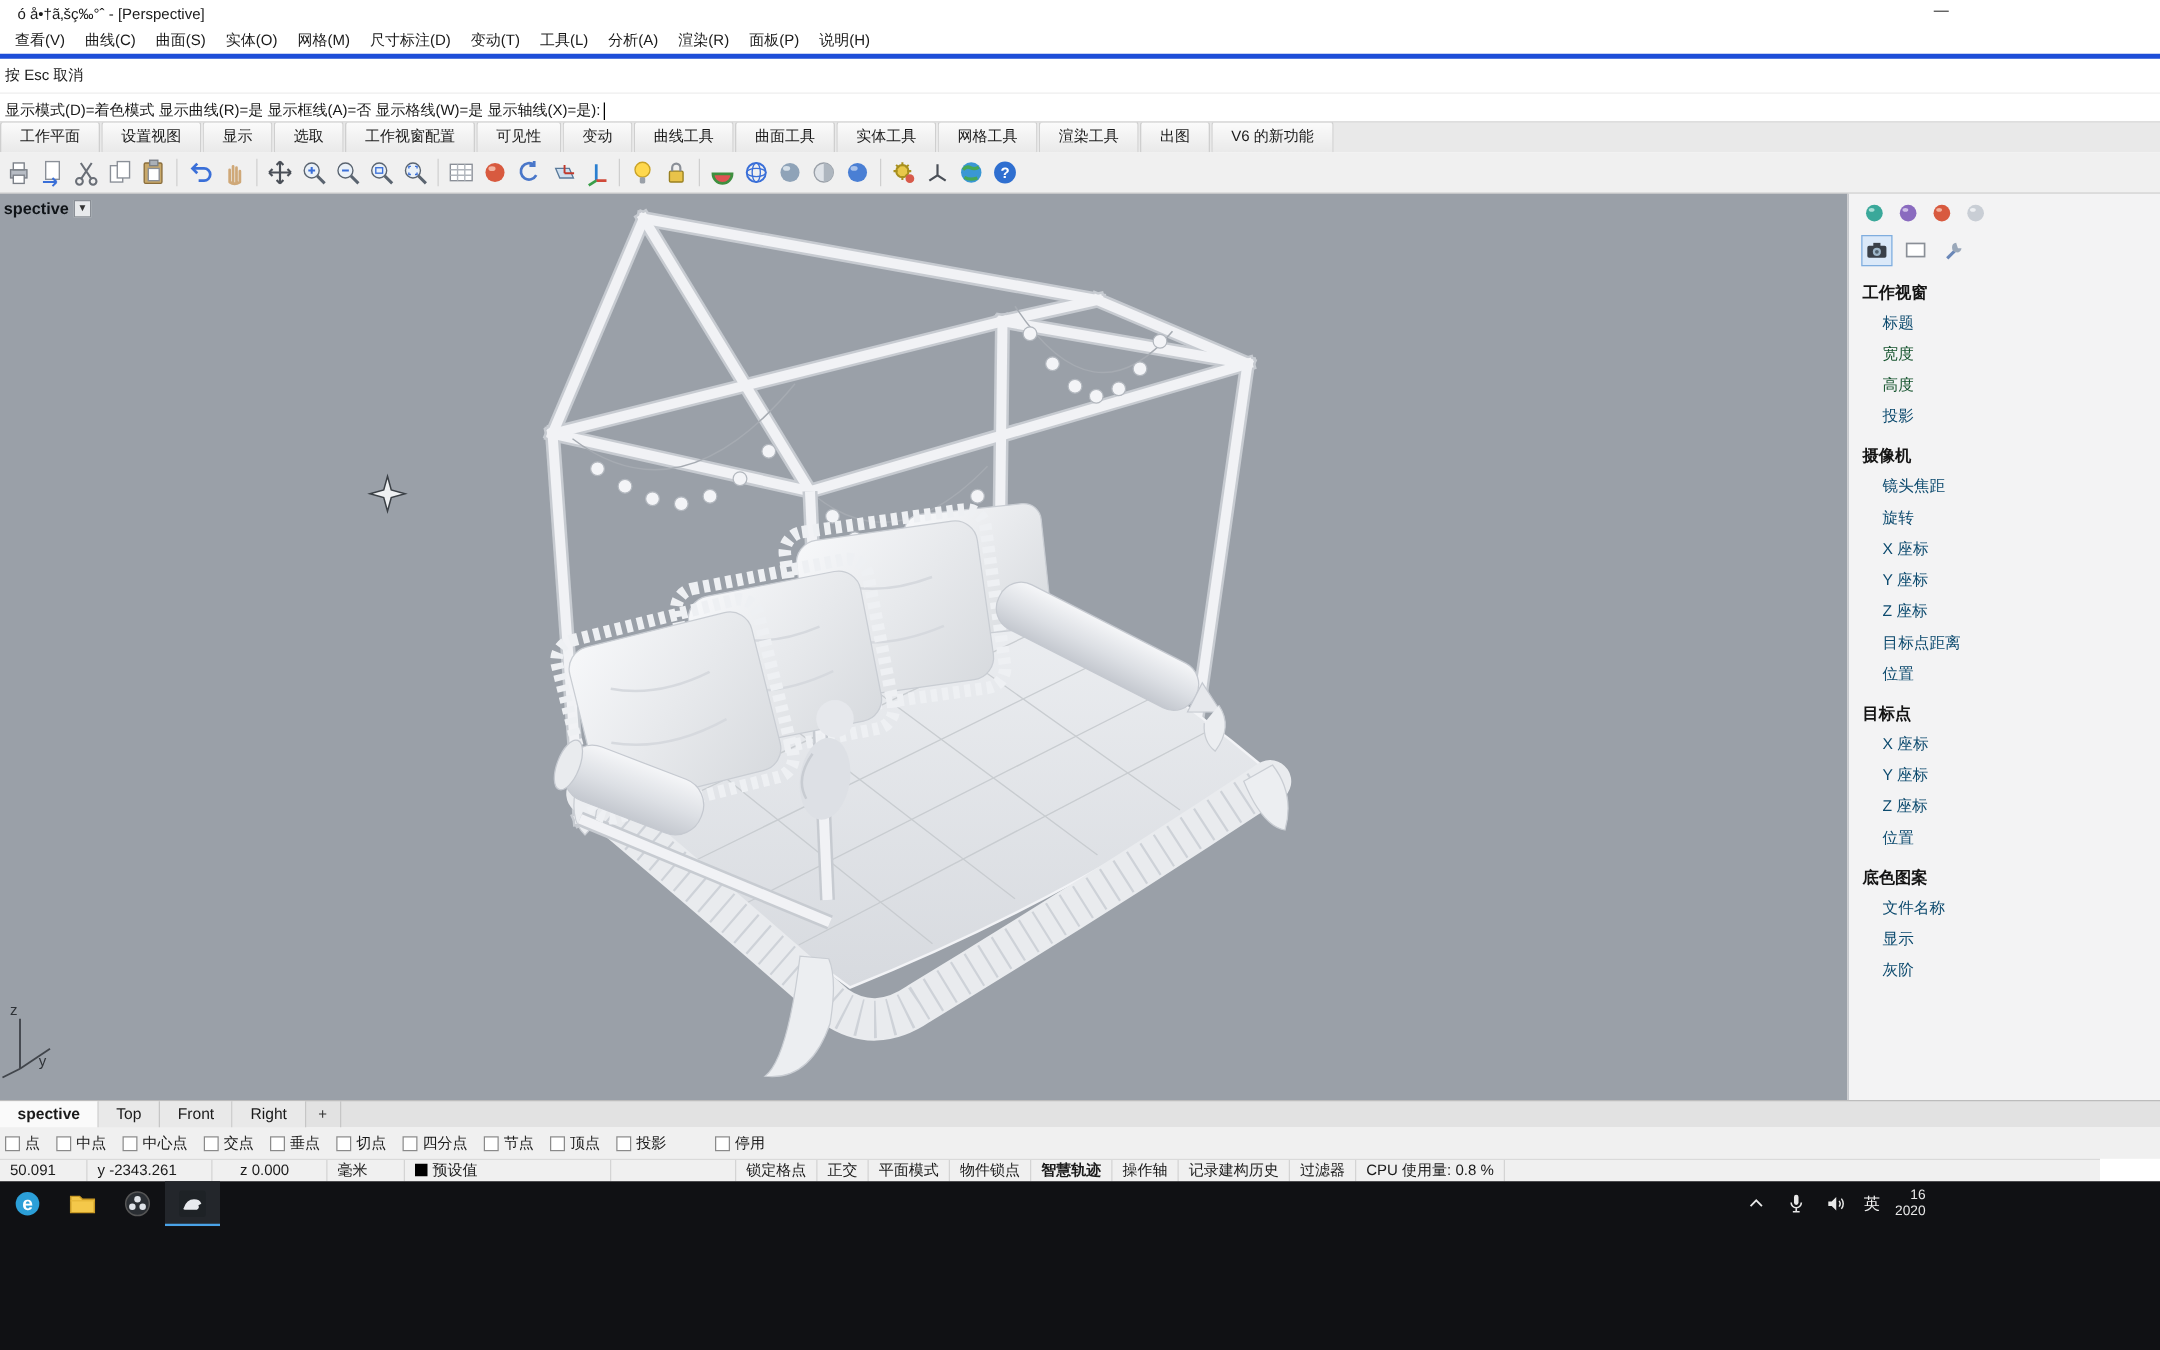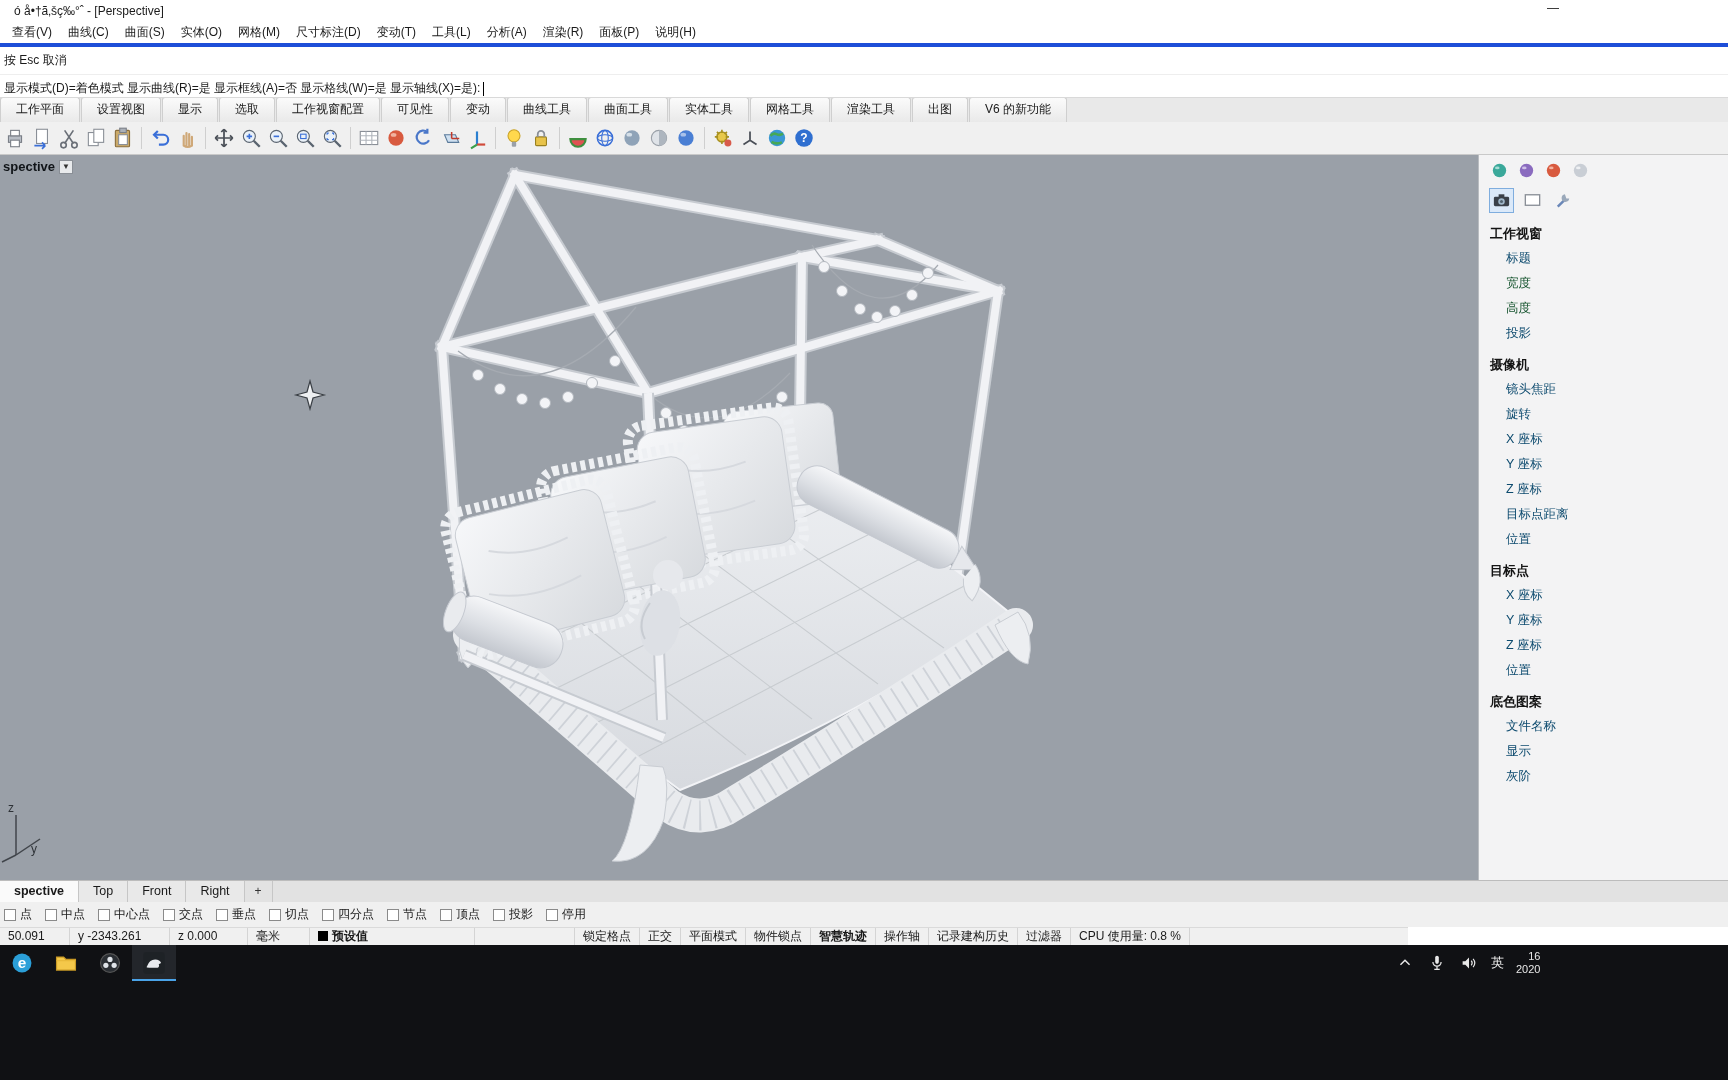--- a/index.html
+++ b/index.html
@@ -33,21 +33,21 @@
 .psec-title{font-weight:bold;font-size:13px;padding:10px 0 3px 11px;color:#141414;}
 .pitem{font-size:12.5px;padding:4px 0 4px 27px;color:#0c4a6e;white-space:nowrap;}
 .pitem.disabled{color:#14532d;}
 #viewtabs{position:absolute;left:0;top:880px;width:1728px;height:22px;background:#e2e2e2;border-top:1px solid #bcbcbc;display:flex;align-items:stretch;}
 .vtab{padding:3px 14px 0;border-right:1px solid #c6c6c6;background:#e9e9e9;font-size:12.5px;white-space:nowrap;}
 .vtab.active{background:#fafafa;font-weight:bold;}
 .vtab-add{padding:3px 10px 0;border-right:1px solid #c6c6c6;color:#333;}
 #osnaprow{position:absolute;left:0;top:902px;width:1728px;height:25px;background:#f0f0f0;display:flex;align-items:center;gap:13px;padding-left:4px;overflow:hidden;}
 .osnap-item{display:flex;align-items:center;gap:4px;white-space:nowrap;}
 .cb{width:12px;height:12px;background:#fff;border:1px solid #8a8a8a;flex:none;}
-#statusrow{position:absolute;left:0;top:927px;width:1408px;height:18px;background:#f0f0f0;border-top:1px solid #dadada;display:flex;align-items:center;overflow:hidden;}
+#statusrow{position:absolute;left:0;top:927px;width:1680px;height:18px;background:#f0f0f0;border-top:1px solid #dadada;display:flex;align-items:center;overflow:hidden;}
 .scell{padding:0 8px;border-right:1px solid #d4d4d4;height:18px;line-height:17px;white-space:nowrap;flex:none;}
 .scell.active{font-weight:bold;}
 .swatch{display:inline-block;width:10px;height:10px;background:#000;vertical-align:-1px;margin-right:4px;}
 #taskbar{position:absolute;left:0;top:945px;width:1728px;height:135px;background:#101114;}
 #tb-apps{position:absolute;left:0;top:0;height:36px;display:flex;align-items:center;}
 .tb-app{width:44px;height:36px;display:flex;align-items:center;justify-content:center;}
 .tb-app.active{background:#23262b;box-shadow:inset 0 -2px 0 #4aa3e8;}
 .tb-app .icon{width:26px;height:26px;}
 #tray{position:absolute;left:1395px;top:0;height:36px;display:flex;align-items:center;gap:12px;color:#e8e8e8;}
 #tray .icon{width:20px;height:20px;}
@@ -569,32 +569,32 @@
       <span>节点</span>
     </span>
     <span class="osnap-item">
       <span class="cb"></span>
       <span>顶点</span>
     </span>
     <span class="osnap-item">
       <span class="cb"></span>
       <span>投影</span>
     </span>
-    <span class="osnap-item" style="">
+    <span class="osnap-item" style="margin-left: 26px;">
       <span class="cb"></span>
       <span>停用</span>
     </span>
   </div>
 
 <div id="statusrow">
     <div class="scell" style="width: 70px;">50.091</div>
     <div class="scell" style="width: 100px;">y -2343.261</div>
-    <div class="scell" style="width: 78px;">z 0.000</div>
+    <div class="scell" style="width: 78px; margin-left: 14px;">z 0.000</div>
     <div class="scell" style="width: 62px;">毫米</div>
-    <div class="scell" style="width: 165px; font-weight: bold;"><span class="swatch" style="background: rgb(0, 0, 0);"></span>预设值</div>
+    <div class="scell" style="width: 165px;"><span class="swatch" style="background: rgb(0, 0, 0);"></span>预设值</div>
     <div class="scell" style="width: 100px;"></div>
     <div class="scell btn">锁定格点</div>
     <div class="scell btn">正交</div>
     <div class="scell btn">平面模式</div>
     <div class="scell btn">物件锁点</div>
     <div class="scell btn active">智慧轨迹</div>
     <div class="scell btn">操作轴</div>
     <div class="scell btn">记录建构历史</div>
     <div class="scell btn">过滤器</div>
     <div class="scell">CPU 使用量: 0.8 %</div>

